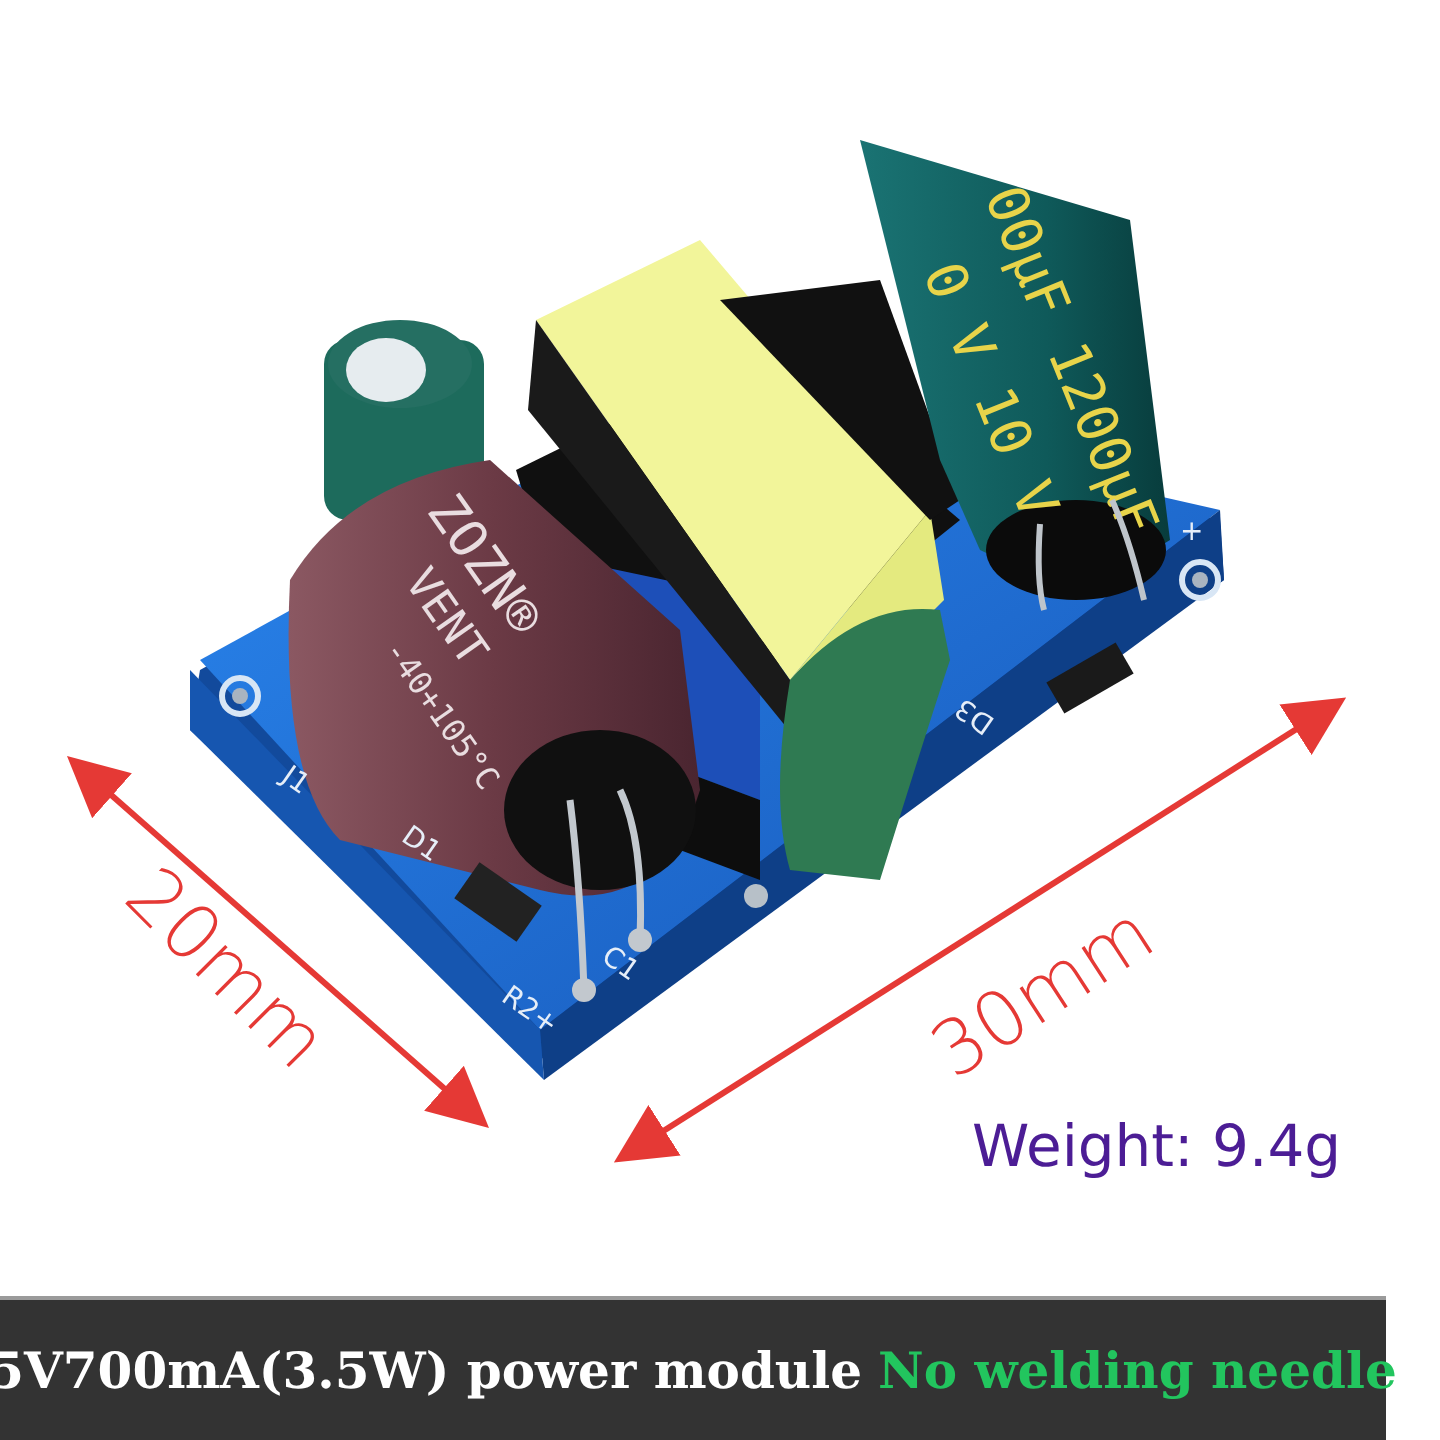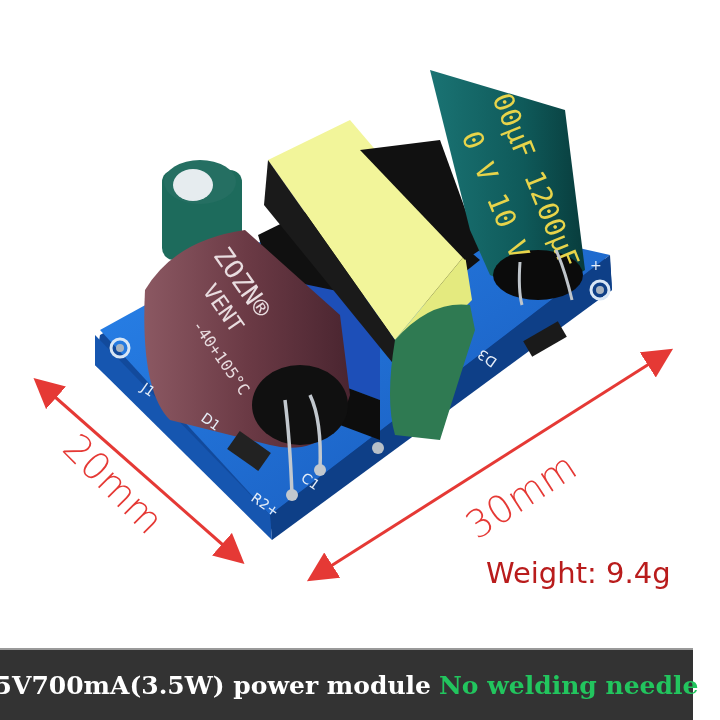--- a/index.html
+++ b/index.html
@@ -17,21 +17,21 @@
       font-size: 38px;
       white-space: nowrap;
       transform-origin: center center;
     }
     #dim-20 { left: 52px; top: 462px; transform: rotate(45deg); }
     #dim-30 { left: 460px; top: 474px; transform: rotate(-33deg); }
 
     #weight {
       position: absolute; left: 486px; top: 556px;
       font-family: "DejaVu Sans", sans-serif;
-      font-size: 29px; color: #b91c1c; white-space: nowrap;
+      font-size: 29px; color: #4c1d95; white-space: nowrap;
     }
 
     #caption-bar {
       position: absolute; left: 0; top: 648px; width: 693px; height: 72px;
       background: #333333;
       border-top: 2px solid #9a9a9a;
       display: flex; align-items: center; justify-content: center;
       font-family: "DejaVu Serif", serif;
       font-weight: bold;
       font-size: 25px;

